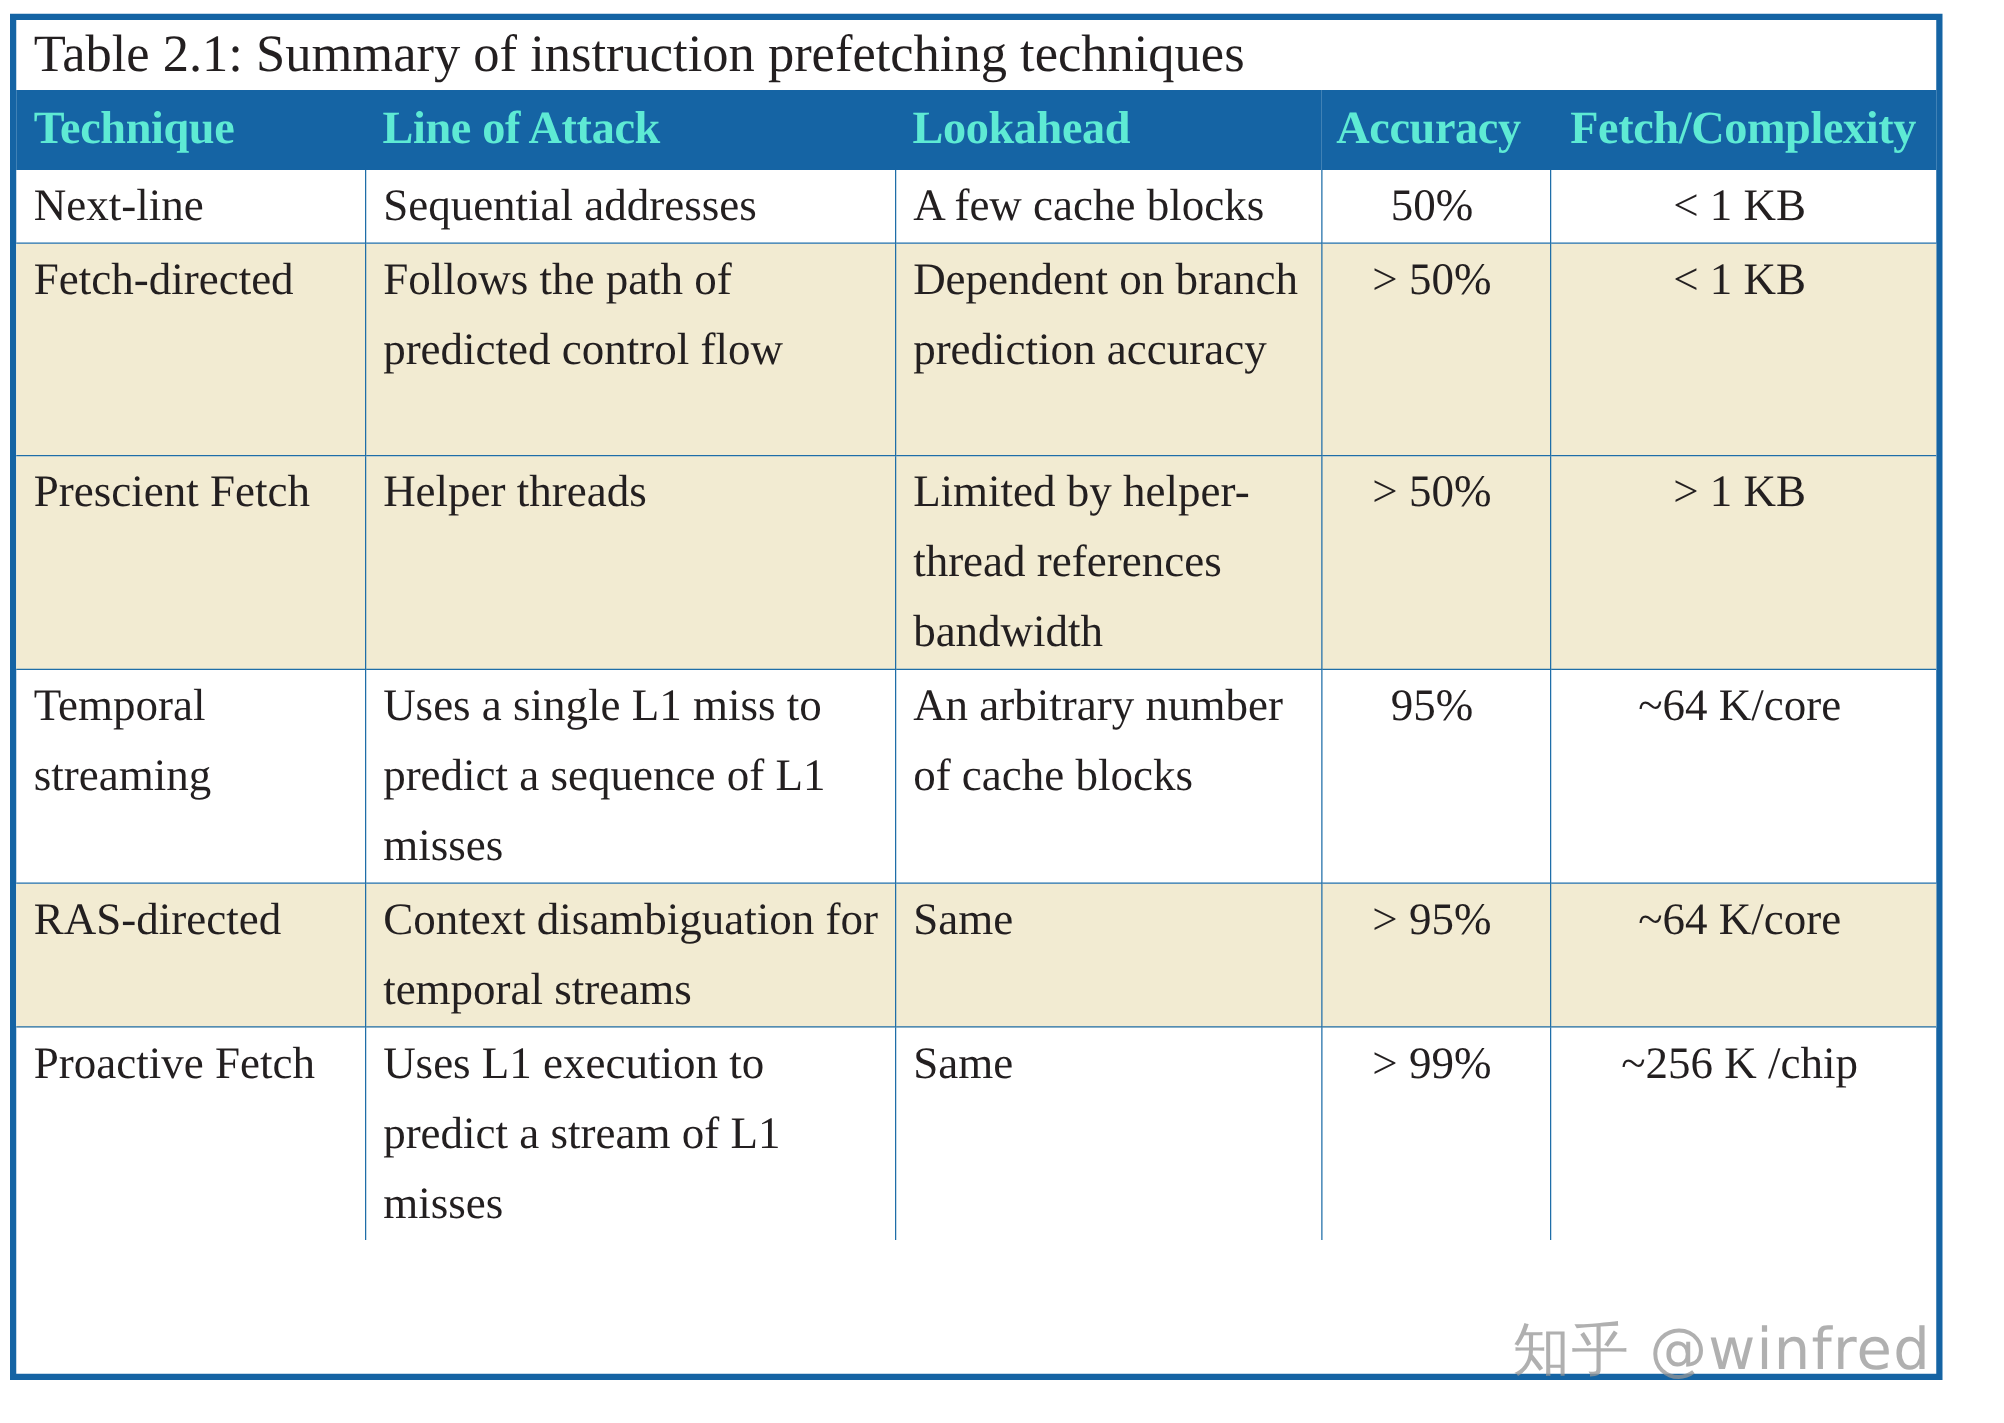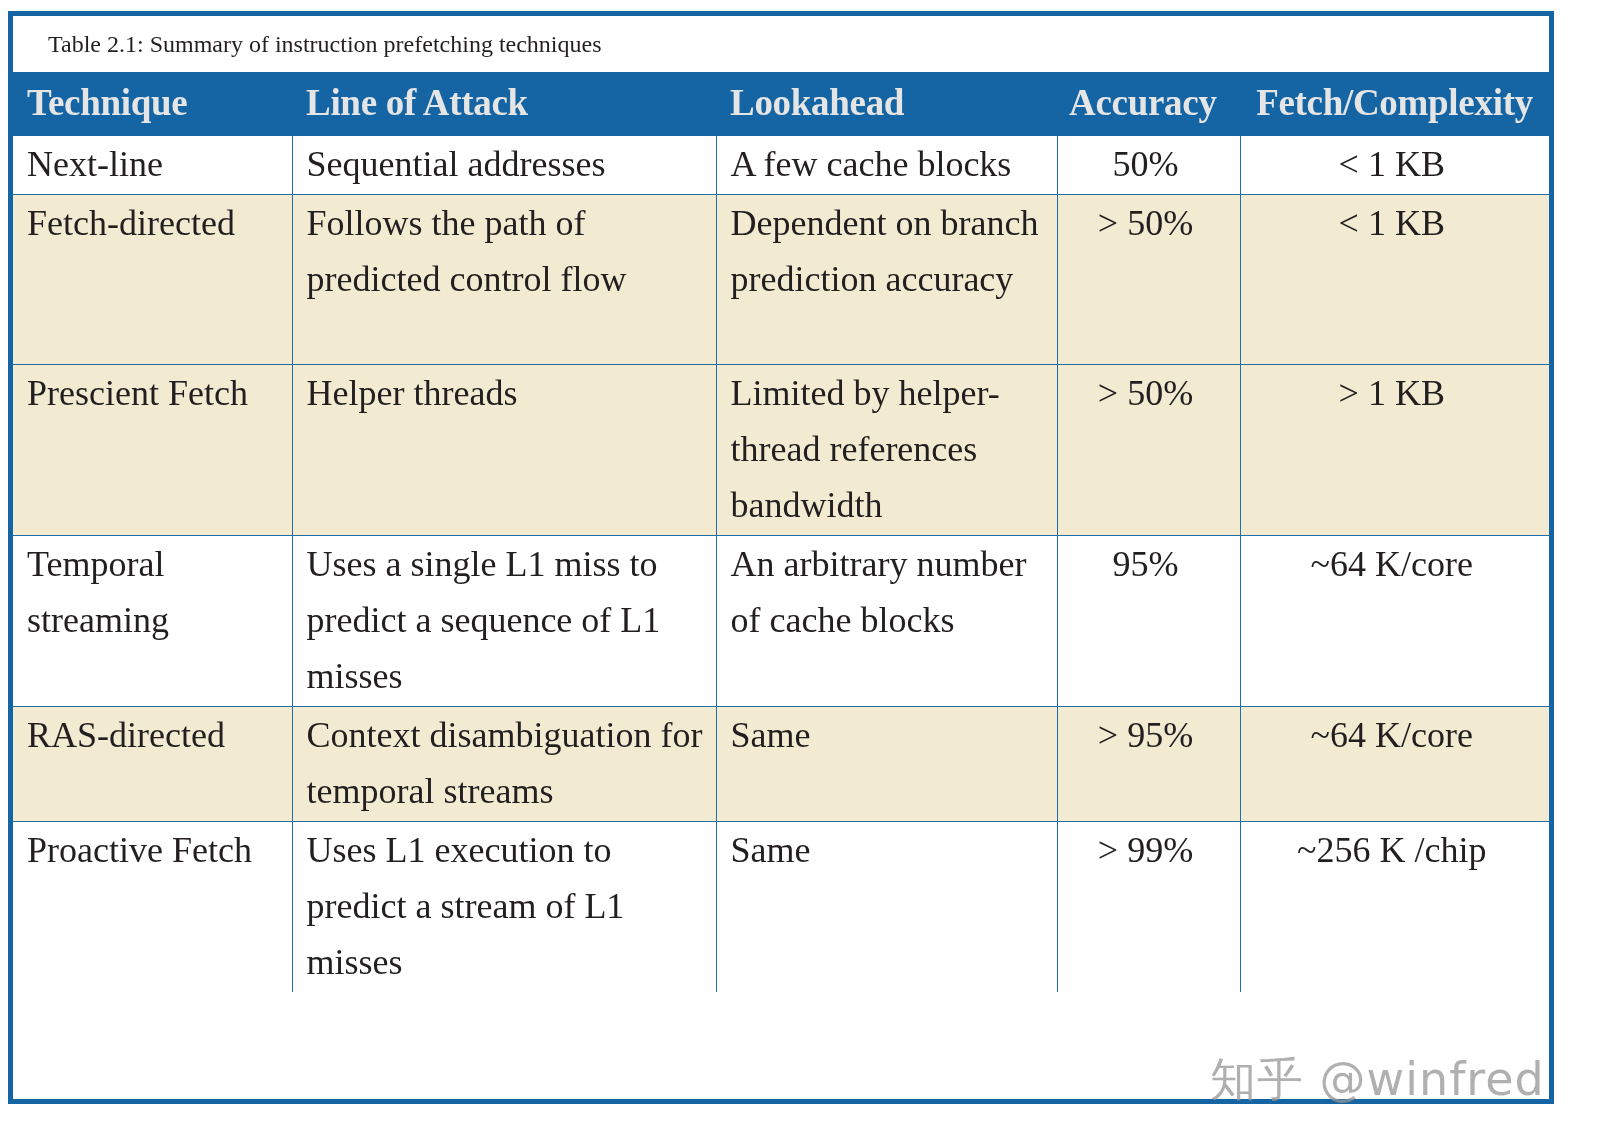--- a/index.html
+++ b/index.html
@@ -1,25 +1,25 @@
 <!DOCTYPE html>
 <html><head>
 <meta charset="utf-8">
 <style>
   html, body { margin: 0; padding: 0; background: #ffffff; }
   body { width: 1603px; height: 1138px; position: relative; overflow: hidden;
          font-family: "Liberation Serif", "DejaVu Serif", serif; color: #231f20; }
   .frame { position: absolute; left: 8px; top: 11px; width: 1536px; height: 1083px;
            border: 5px solid #1564a4; background: #ffffff; }
   .caption { position: absolute; left: 0; top: 0; width: 1536px; height: 64px;
-             font-size: 24px; line-height: 56px; padding-left: 14px; box-sizing: border-box;
-             white-space: nowrap; margin-left: 21px; }
+             font-size: 42px; line-height: 56px; padding-left: 14px; box-sizing: border-box;
+             white-space: nowrap; }
   table { position: absolute; left: 0; top: 56px; width: 1536px; border-collapse: collapse;
           table-layout: fixed; }
-  th { background: #1564a4; color: #e5e5e5; font-weight: bold; font-size: 37px;
+  th { background: #1564a4; color: #5eead4; font-weight: bold; font-size: 37px;
        height: 60px; text-align: left; padding: 0 0 4px 14px; white-space: nowrap;
        letter-spacing: -0.3px; }
   th.c, td.c { text-align: center; padding-left: 0; }
   th.accuracy { padding-left: 12px; }
   td { font-size: 36px; line-height: 56px; vertical-align: top; padding: 0 6px 2px 14px;
        border: 1.5px solid #1f6ea8; }
   tr.shaded td { background: #f2ebd2; }
   tr:first-child td { border-top: none; }
   td:first-child { border-left: none; }
   td:last-child { border-right: none; }

